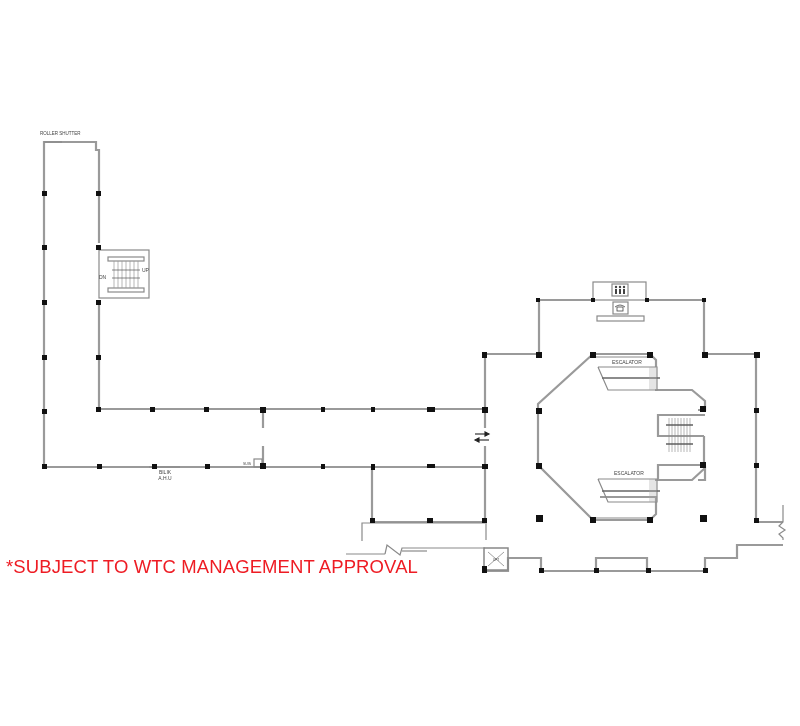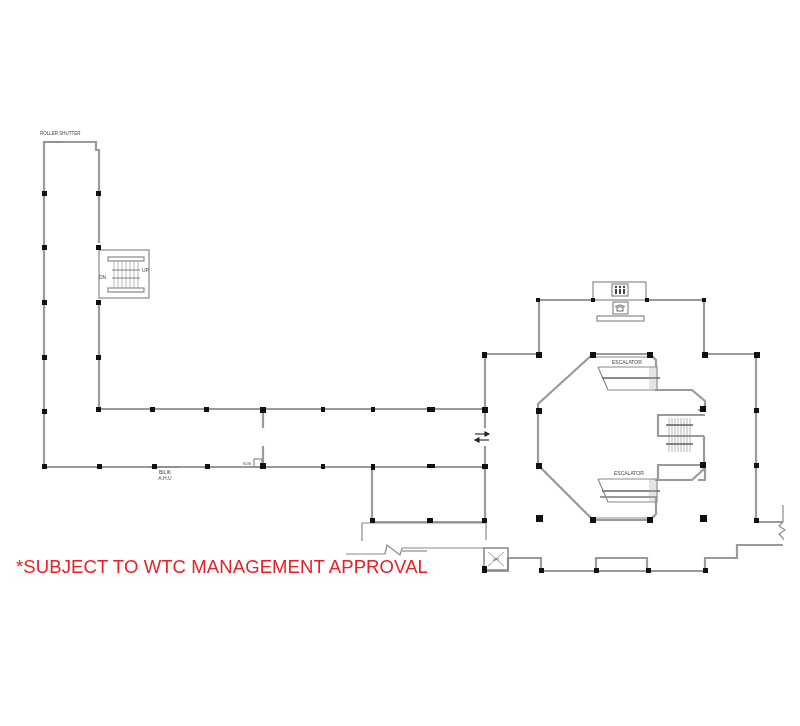--- a/index.html
+++ b/index.html
@@ -3,21 +3,21 @@
 <meta charset="utf-8">
 <style>
   html, body { margin:0; padding:0; background:#ffffff; }
   body { width:800px; height:726px; position:relative; overflow:hidden; font-family:"Liberation Sans", sans-serif; }
   #plan { position:absolute; left:0; top:0; width:800px; height:726px; }
   .wall { stroke:#9a9a9a; stroke-width:2.2; fill:none; }
   .thin { stroke:#8a8a8a; stroke-width:1.2; fill:none; }
   .col  { fill:#111111; }
   .lbl  { font-family:"Liberation Sans", sans-serif; fill:#444; }
   .notice {
-    position:absolute; left:16px; top:556px;
+    position:absolute; left:6px; top:556px;
     color:#ee1c24; font-size:18.5px; letter-spacing:0.1px;
     font-family:"Liberation Sans", sans-serif; white-space:nowrap;
   }
 </style>
 </head>
 <body>
 
 <svg id="plan" viewBox="0 0 800 726" xmlns="http://www.w3.org/2000/svg">
 
   <g>

